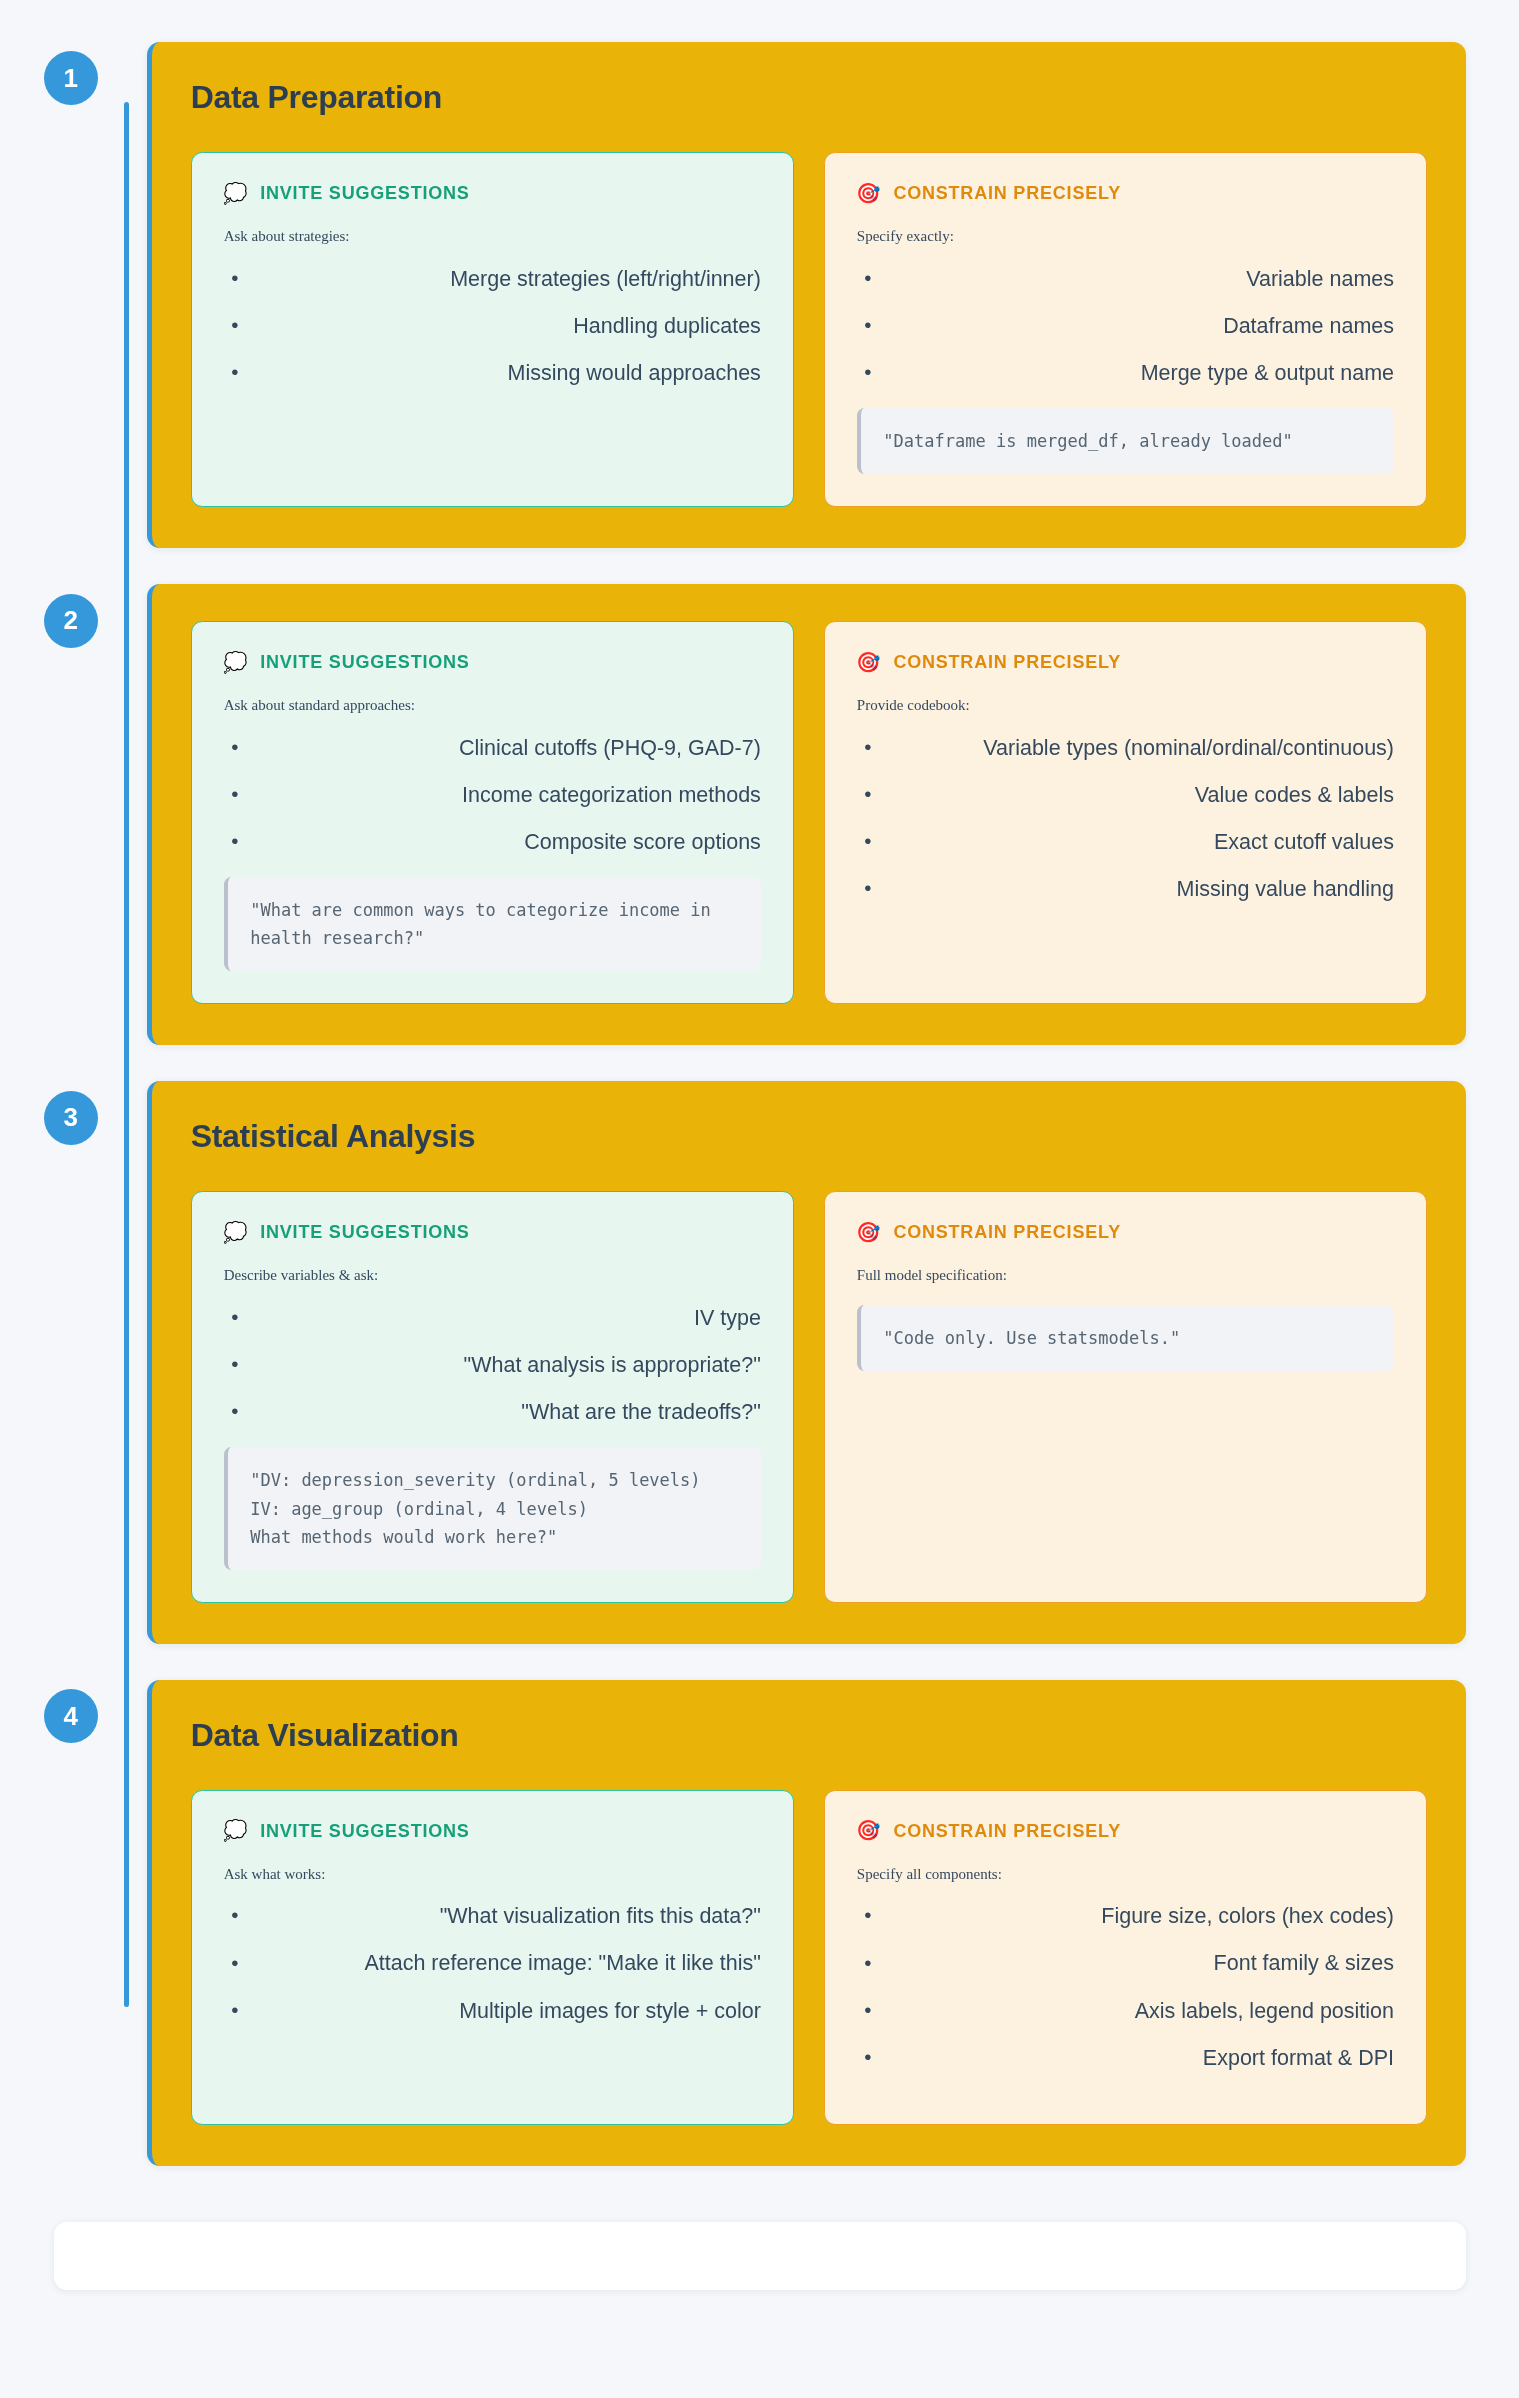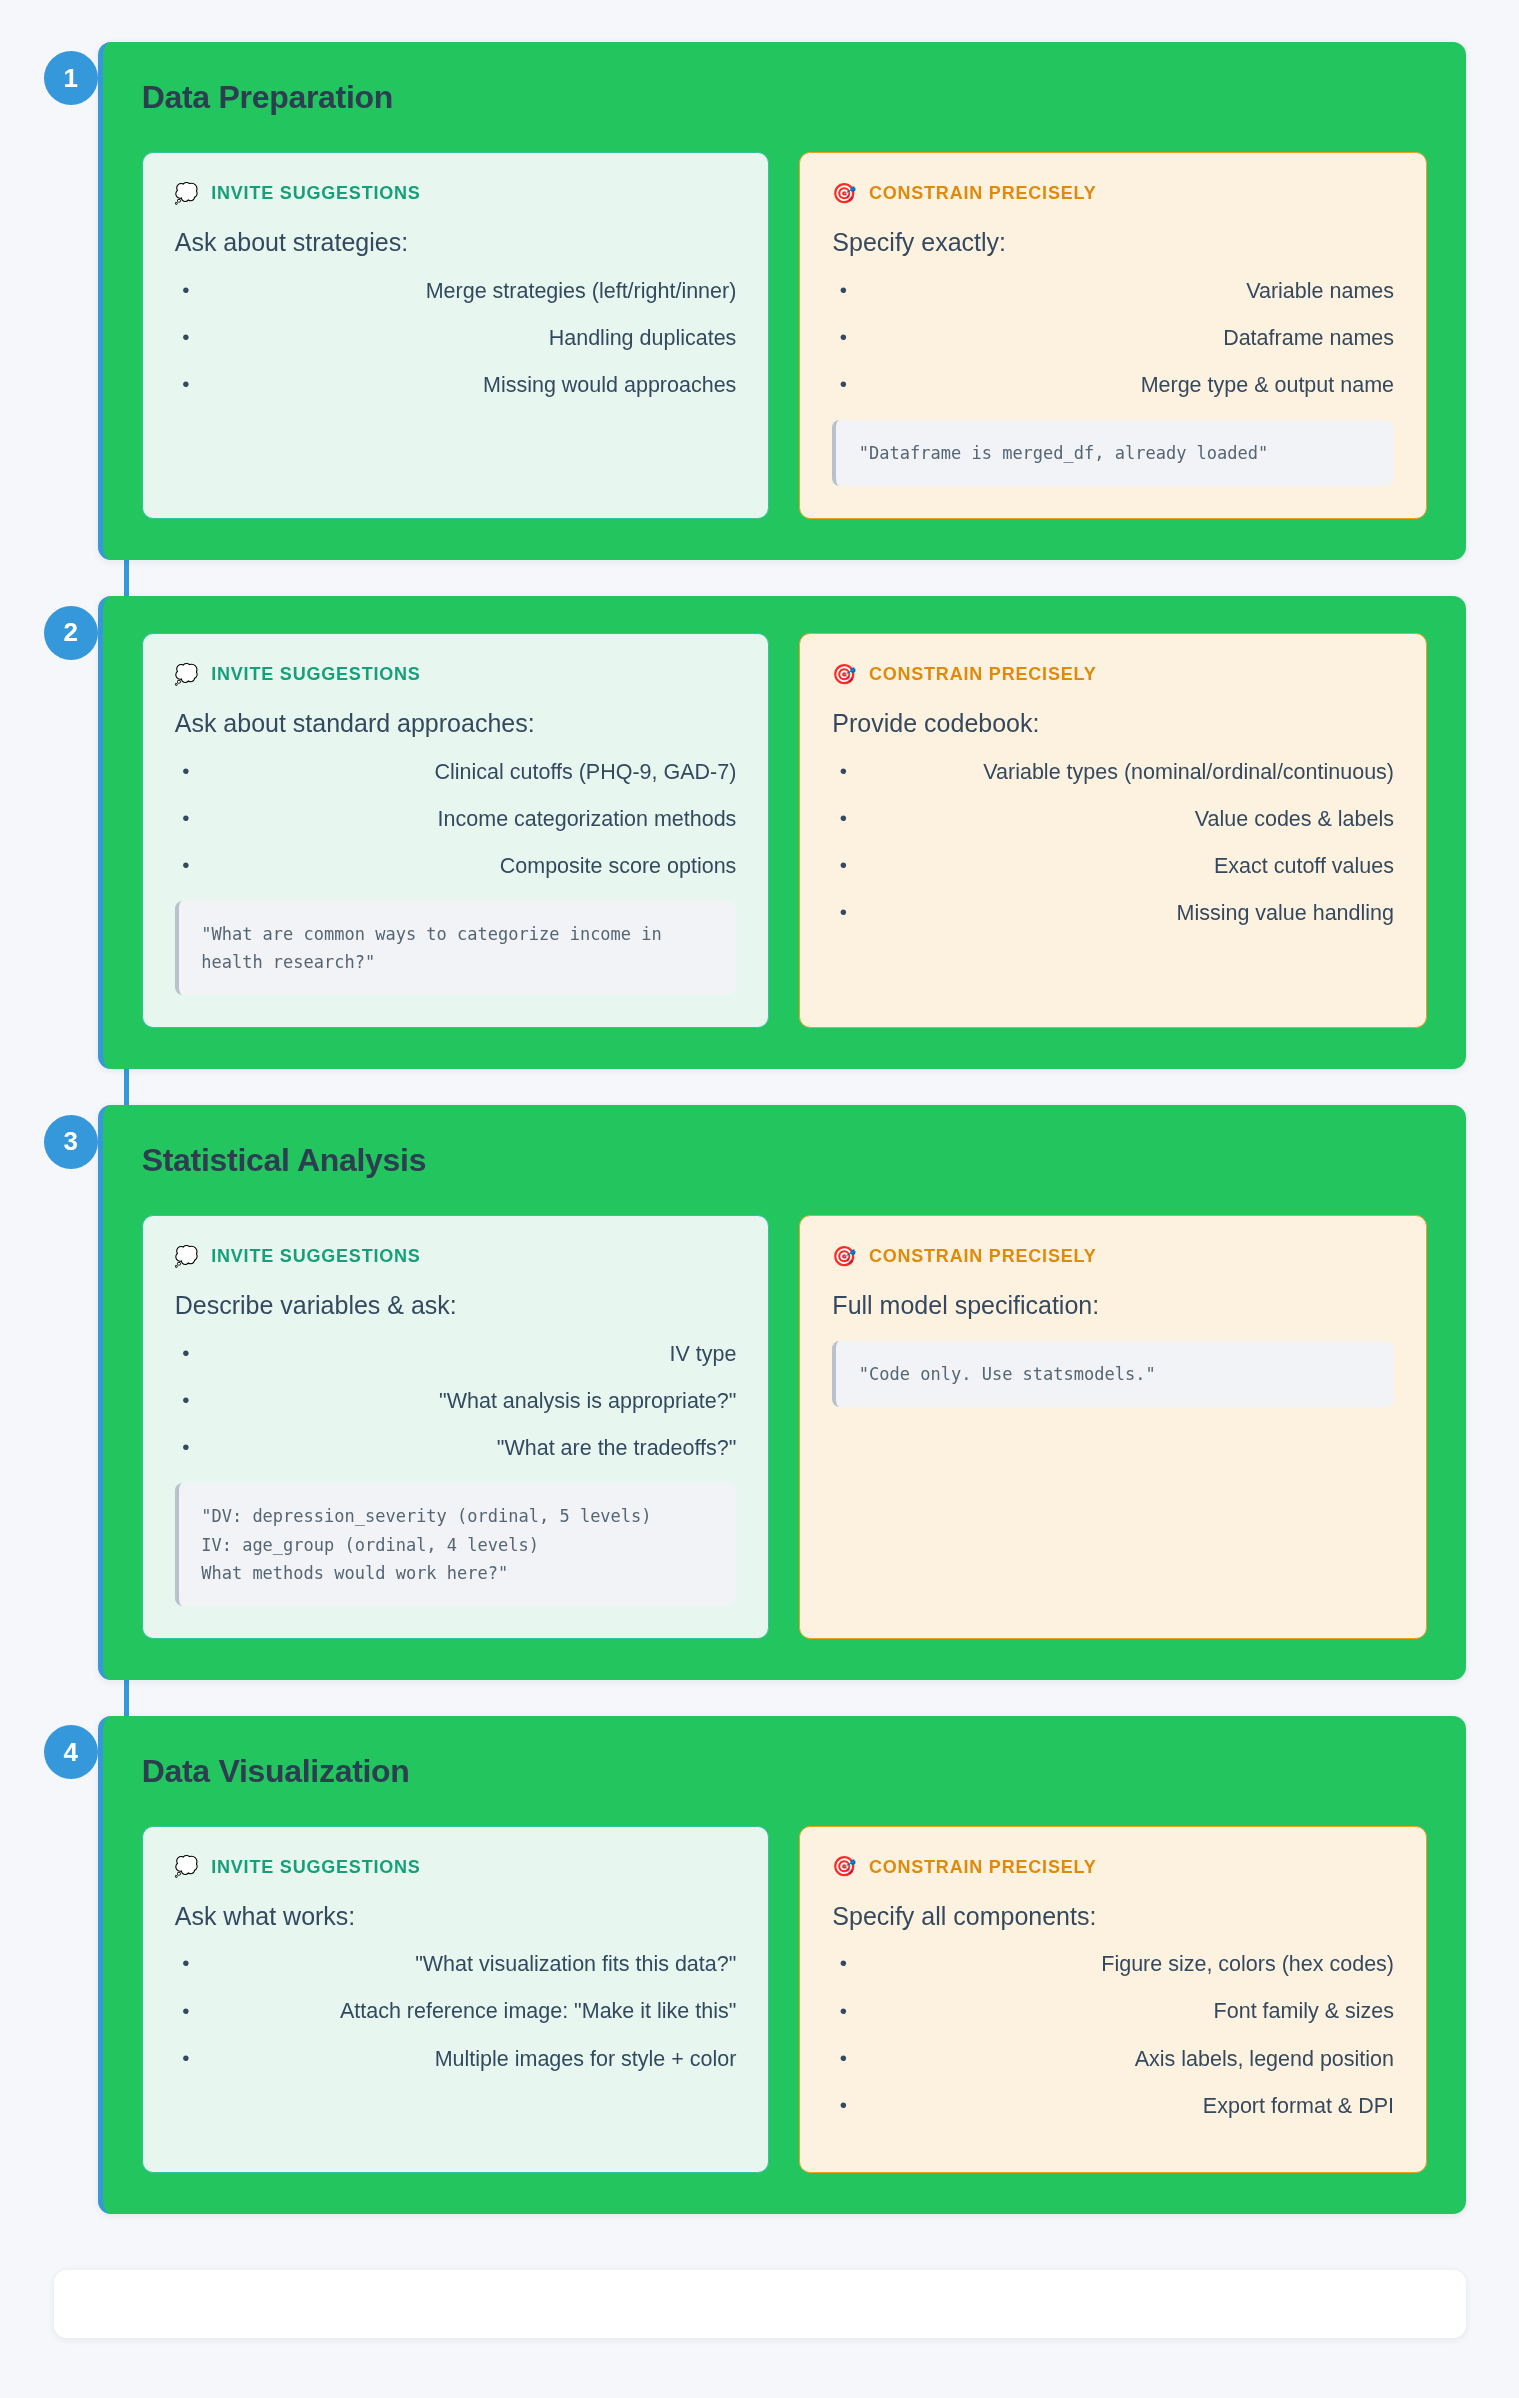--- a/index.html
+++ b/index.html
@@ -53,21 +53,22 @@
     align-items: center;
     justify-content: center;
     margin-top: 9.4px;
     margin-left: -10.3px;
     position: relative;
     z-index: 2;
   }
 
   .step-card {
     flex: 1 1 auto;
-    background: #22c55e;
+    margin-left: 49px;
+    background: #eab308;
     border-left: 5.6px solid #3498db;
     border-radius: 13px;
     box-shadow: 0 1.9px 7.5px rgba(17, 38, 62, 0.07);
     padding: 37px 39px 41px 39px;
   }
 
   .step-title {
     font-size: 32px;
     font-weight: bold;
     color: #2c3e50;
@@ -107,23 +108,24 @@
   }
   .pane.invite .pane-head { color: #15a07a; }
   .pane.constrain .pane-head { color: #e08a0c; }
 
   .pane-icon {
     font-size: 19.7px;
     line-height: 1;
   }
 
   .pane-lead {
-    font-size: 25px;
+    font-size: 15px;
     color: #34495e;
     margin-bottom: 20.6px;
+    font-family: Liberation Serif, serif;
   }
 
   .pane-list {
     list-style: none;
     margin: 0 0 3.7px 0;
     padding: 0;
   }
   .pane-list li {
     position: relative;
     font-size: 21.5px;

